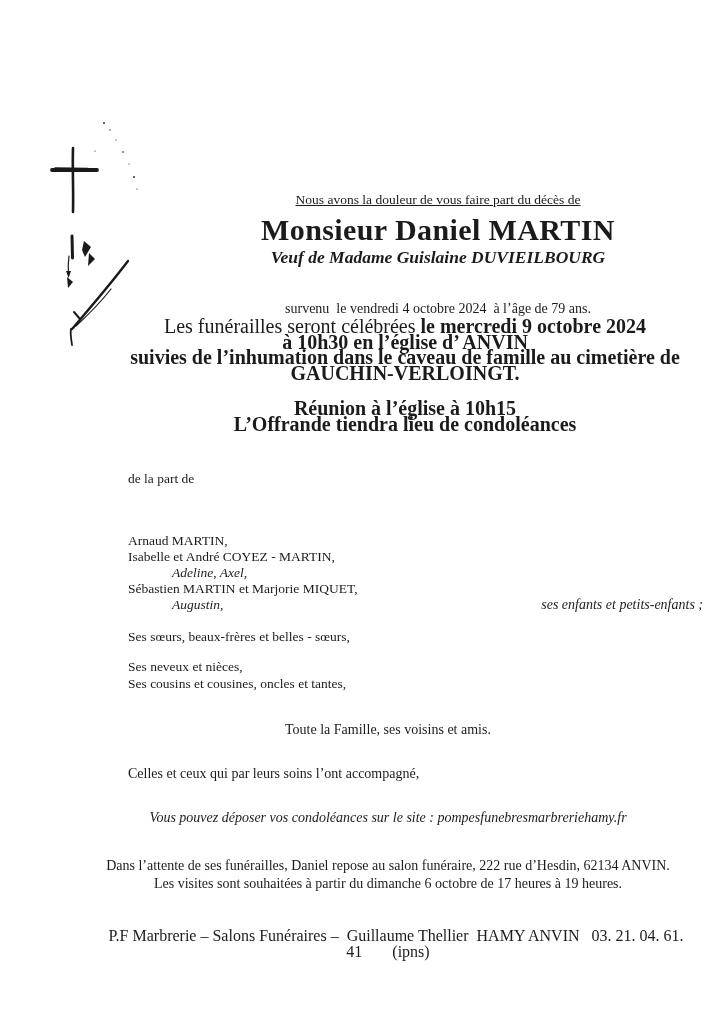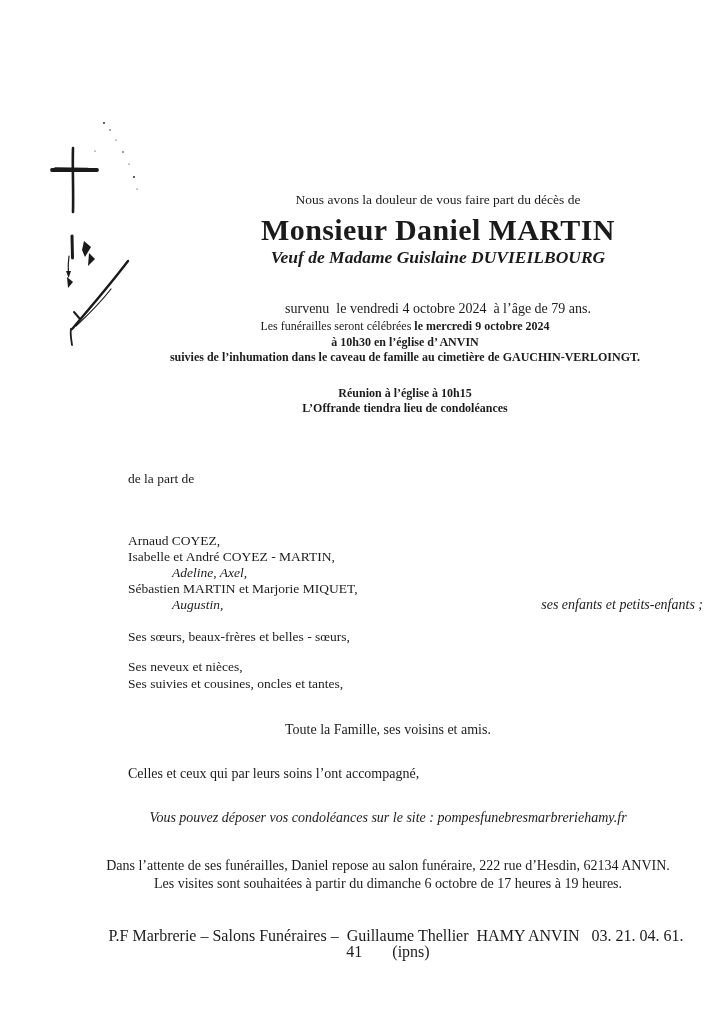--- a/index.html
+++ b/index.html
@@ -12,26 +12,26 @@
     color:#1b1b1b;
     overflow:hidden;
     margin:0 auto;
   }
   .abs{position:absolute;}
   .b{font-weight:bold;}
   .i{font-style:italic;}
   .pre{white-space:pre-wrap;}
 
   .header-block{left:155px;top:191px;width:566px;text-align:center;}
-  .intro-line{font-size:13.5px;line-height:18px;}
+  .intro-line{font-size:13.5px;line-height:18px;text-decoration:underline;}
   .deceased-name{font-size:30px;font-weight:bold;line-height:34px;margin-top:4px;letter-spacing:.4px;}
   .spouse-line{font-size:17.5px;font-weight:bold;font-style:italic;line-height:21px;}
   .death-line{font-size:14px;line-height:18px;margin-top:32px;}
 
-  .ceremony-block{left:85px;top:319px;width:640px;text-align:center;font-size:12px;font-weight:bold;}
+  .ceremony-block{left:85px;top:319px;width:640px;text-align:center;font-size:20px;font-weight:bold;}
   .ceremony-block div{line-height:15.5px;}
   .ceremony-gap{margin-top:20px;}
   .normal{font-weight:normal;}
 
   .from-label{left:128px;top:471px;font-size:13.5px;line-height:16px;}
 
   .children-block{left:128px;top:533px;width:575px;font-size:13.5px;}
   .children-block .line{line-height:15.9px;}
   .indent{padding-left:44px;}
   .split-row{display:flex;justify-content:space-between;align-items:baseline;}
@@ -102,34 +102,34 @@
     </div>
     <div>à 10h30 en l’église d’ ANVIN</div>
     <div>suivies de l’inhumation dans le caveau de famille au cimetière de GAUCHIN-VERLOINGT.</div>
     <div class="ceremony-gap">Réunion à l’église à 10h15</div>
     <div>L’Offrande tiendra lieu de condoléances</div>
   </div>
 
   <div class="abs from-label">de la part de</div>
 
   <div class="abs children-block">
-    <div class="line">Arnaud COYEZ,</div>
+    <div class="line">Arnaud MARTIN,</div>
     <div class="line">Isabelle et André COYEZ - MARTIN,</div>
     <div class="line indent i">Adeline, Axel,</div>
     <div class="line">Sébastien MARTIN et Marjorie MIQUET,</div>
     <div class="line split-row">
       <span class="indent i">Augustin,</span>
       <span class="children-note">ses enfants et petits-enfants ;</span>
     </div>
   </div>
 
   <div class="abs relatives-block">
     <div class="line">Ses sœurs, beaux-frères et belles - sœurs,</div>
     <div class="line relatives-gap">Ses neveux et nièces,</div>
-    <div class="line">Ses suivies et cousines, oncles et tantes,</div>
+    <div class="line">Ses cousins et cousines, oncles et tantes,</div>
   </div>
 
   <div class="abs toute-line">Toute la Famille, ses voisins et amis.</div>
 
   <div class="abs caregivers-line">Celles et ceux qui par leurs soins l’ont accompagné,</div>
 
   <div class="abs condolence-line">Vous pouvez déposer vos condoléances sur le site : pompesfunebresmarbreriehamy.fr</div>
 
   <div class="abs visitation-block">
     <div>Dans l’attente de ses funérailles, Daniel repose au salon funéraire, 222 rue d’Hesdin, 62134 ANVIN.</div>

